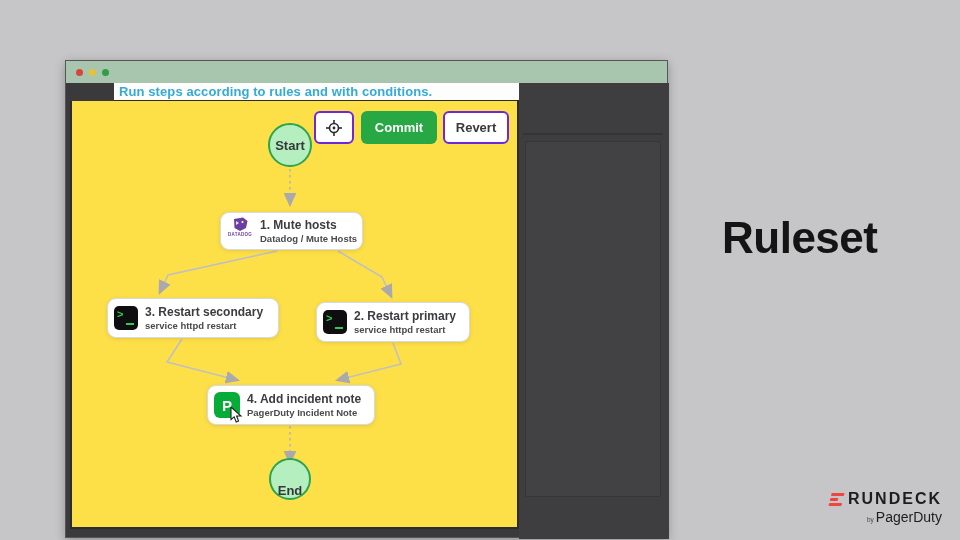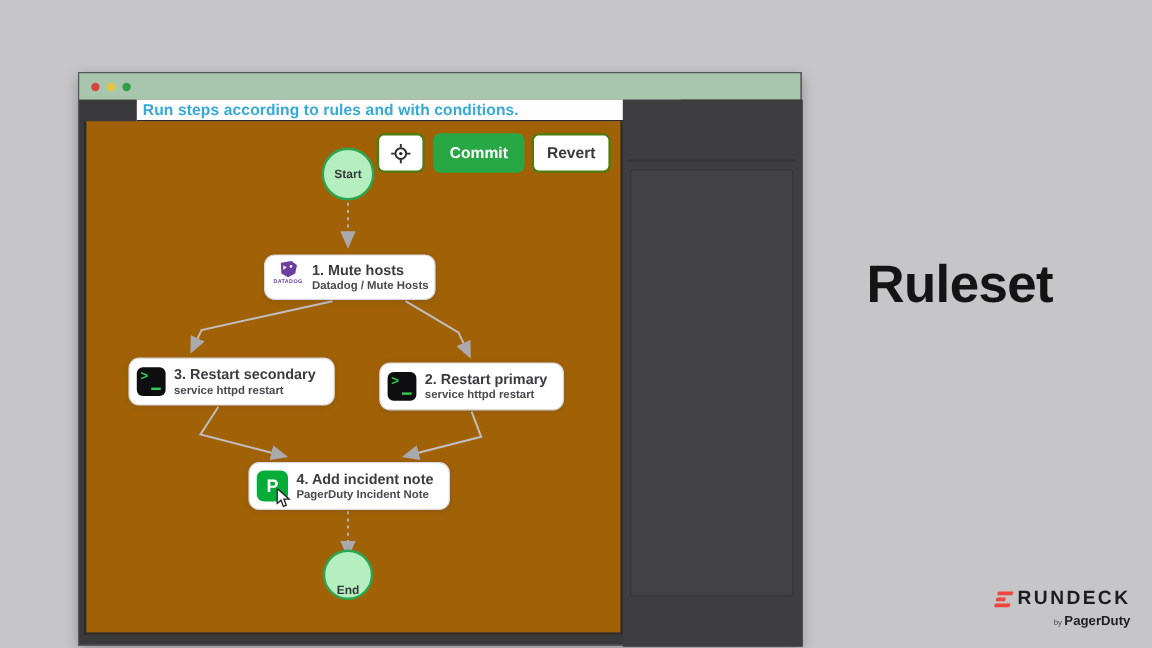--- a/index.html
+++ b/index.html
@@ -31,41 +31,41 @@
     display:flex; align-items:center; padding-left:5px;margin-left:48px;
   }
   .tagline-strip span {
     font-size:13px; font-weight:700; letter-spacing:.1px;
     white-space:nowrap;
   }
 
   
   .canvas {
     position:absolute; left:4px; top:40px; width:449px; height:428px;
-    background:#a16207; border:2px solid #2c2c2e; border-top:none;
+    background:#fde047; border:2px solid #2c2c2e; border-top:none;
     overflow:hidden;
   }
   .connectors { position:absolute; left:0; top:0; width:449px; height:428px; pointer-events:none; }
 
   
   .toolbar-btn {
     position:absolute; height:33px; border-radius:6px; background:#fff;
-    border:2px solid #4d7c0f; display:flex; align-items:center; justify-content:center;
+    border:2px solid #6d28d9; display:flex; align-items:center; justify-content:center;
     font-size:13px; font-weight:700; color:#3a3a3c; cursor:pointer;
   }
   .btn-locate { left:242px; top:10px; width:40px; }
   .btn-commit { left:289px; top:10px; width:76px; border:none; color:#fff; }
   .btn-revert { left:371px; top:10px; width:66px; }
 
   
   .round-node {
     position:absolute; width:44px; height:44px; border-radius:50%;
     background:#b5efbf; border:2.5px solid #2da44e;
     display:flex; align-items:center; justify-content:center;
-    font-size:10px; font-weight:700; color:#35383b; cursor:pointer;
+    font-size:13px; font-weight:700; color:#35383b; cursor:pointer;
   }
   .node-start { left:196px; top:22px; }
   .node-end   { left:197px; top:357px; width:42px; height:42px;align-items:flex-end; }
 
   
   .step-node {
     position:absolute; background:#fff; border:1px solid #d9d9de; border-radius:9px;
     box-shadow:0 1px 4px rgba(40,40,60,.13);
     display:flex; align-items:center; gap:7px; padding:4px 10px 4px 6px; cursor:pointer;
   }
@@ -115,21 +115,21 @@
   .aside-title .l2 { display:block; }
 
   
   .brand { position:absolute; left:830px; top:490px; width:112px; }
   .brand-row { display:flex; align-items:center; justify-content:flex-end; gap:5px; }
   .brand-bars { display:flex; flex-direction:column; gap:2px; transform:skewX(-14deg); }
   .brand-bars i { display:block; height:3px; border-radius:1px; }
   .brand-name { font-size:16px; font-weight:600; letter-spacing:2px; color:#1d1d1f; }
   .brand-by { text-align:right; margin-top:0; }
   .brand-by .by { font-size:6.5px; color:#4a4a4c; margin-right:2px; }
-  .brand-by .co { font-size:11px; font-weight:700; color:#1d1d1f; }
+  .brand-by .co { font-size:14px; font-weight:400; color:#1d1d1f; }
 </style>
 </head>
 <body>
 
 <div class="app-window">
 
   <div class="titlebar">
     <span class="traffic" style="background:#d9453d"></span>
     <span class="traffic" style="background:#e6c13a"></span>
     <span class="traffic" style="background:#2f9e44"></span>

